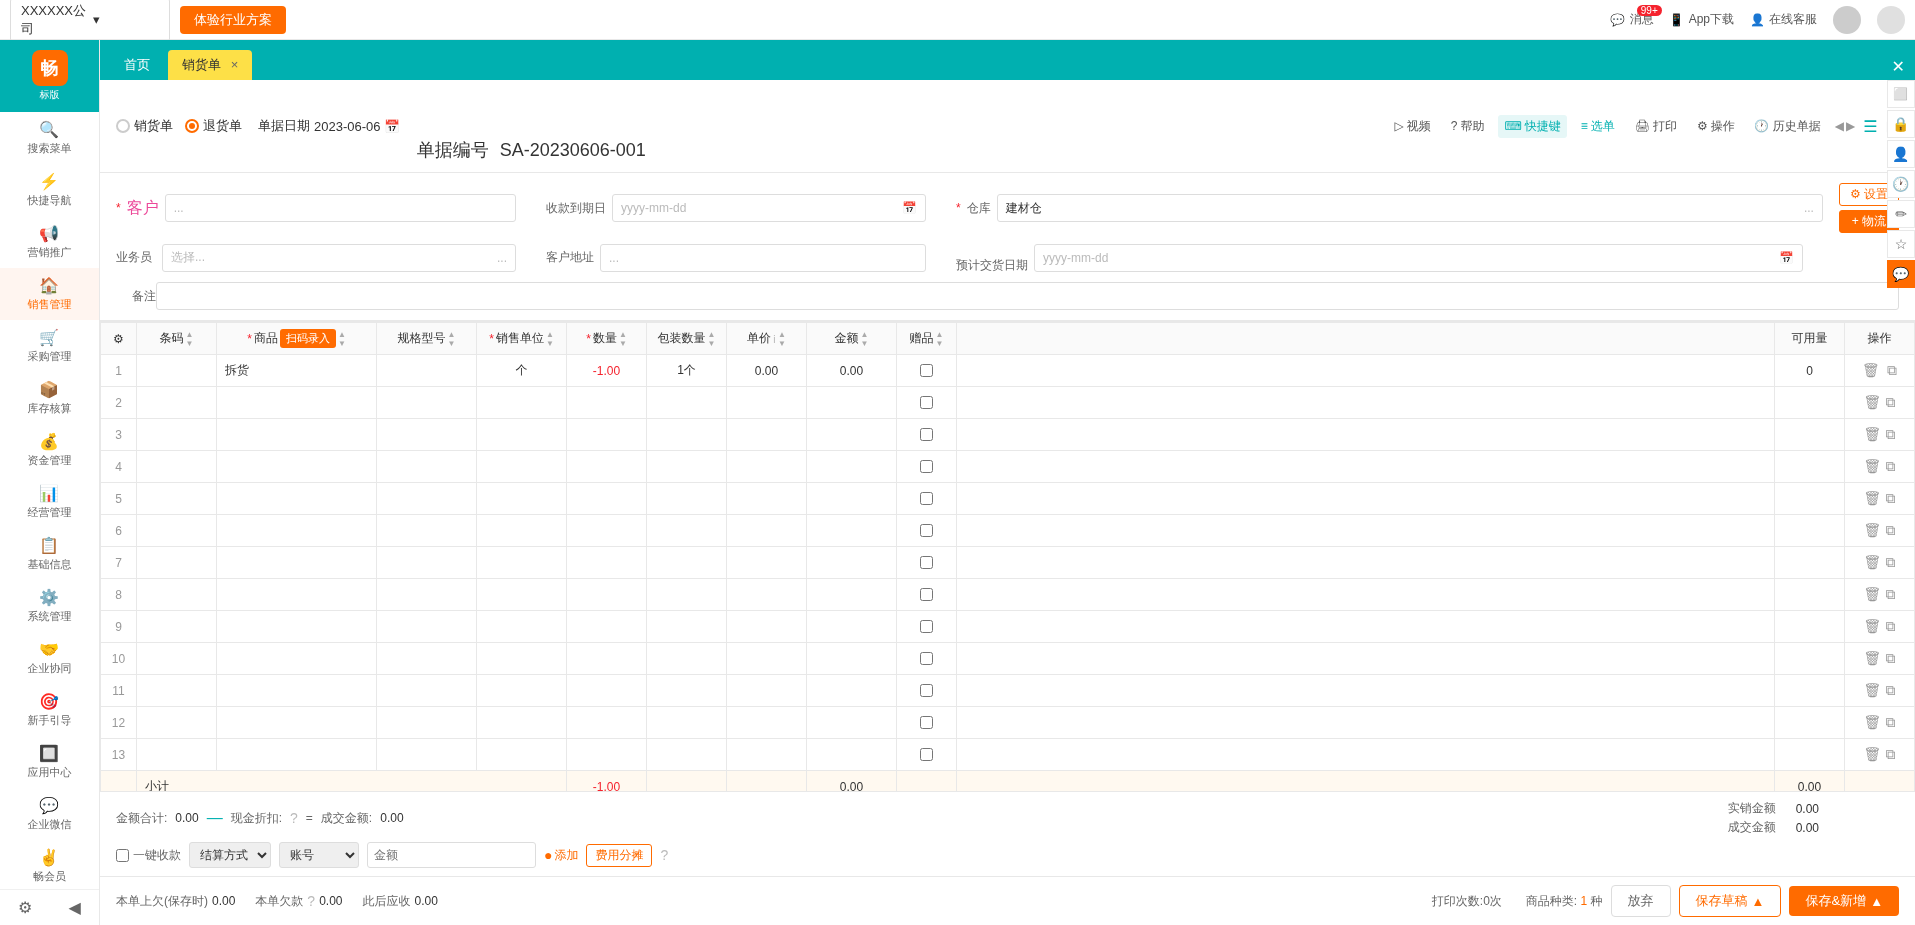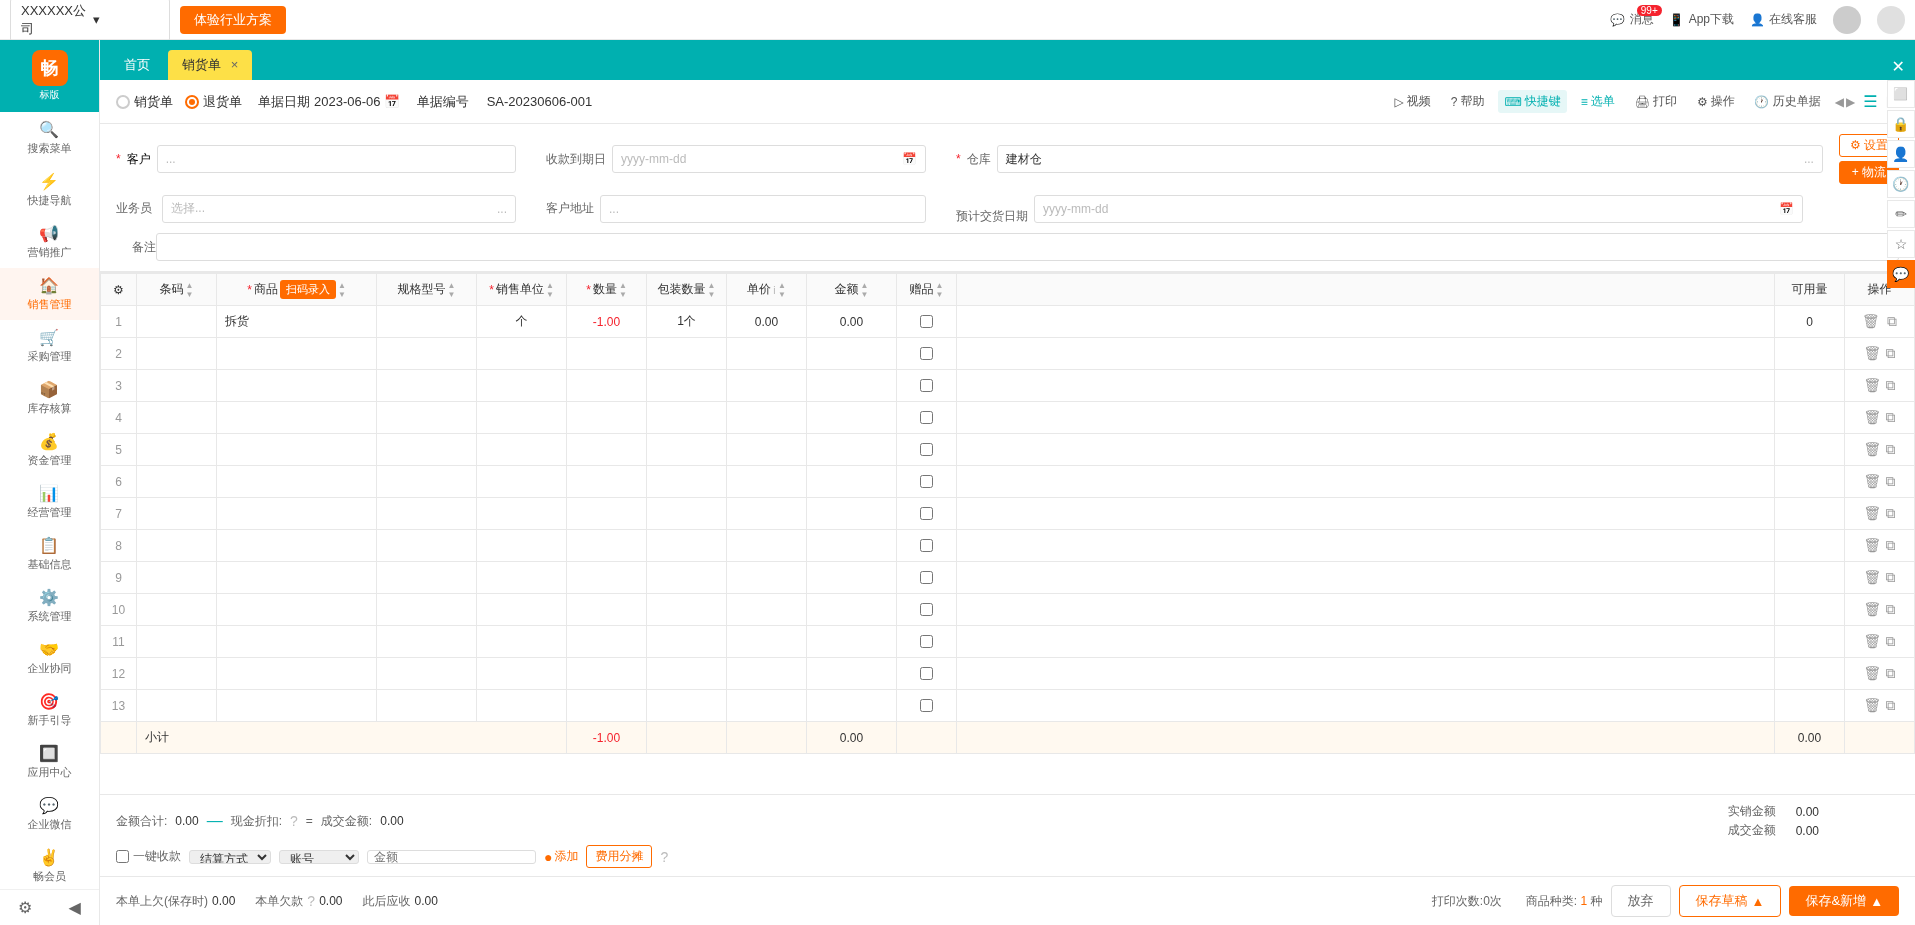--- a/index.html
+++ b/index.html
@@ -42,21 +42,21 @@
     
     .form-header { background: #fff; padding: 10px 16px; border-bottom: 1px solid #e8e8e8; }
     .form-header-top { display: flex; align-items: center; gap: 16px; margin-bottom: 0; }
     .radio-group { display: flex; align-items: center; gap: 12px; }
     .radio-item { display: flex; align-items: center; gap: 4px; cursor: pointer; font-size: 13px; }
     .radio-dot { width: 14px; height: 14px; border-radius: 50%; border: 2px solid #ccc; display: flex; align-items: center; justify-content: center; }
     .radio-dot.checked { border-color: #ff6b00; }
     .radio-dot.checked::after { content: ''; width: 6px; height: 6px; background: #ff6b00; border-radius: 50%; }
     .date-field { display: flex; align-items: center; gap: 4px; font-size: 13px; }
     .date-value { color: #333; font-weight: 500; }
-    .doc-no { display: flex; align-items: center; gap: 12px; font-size: 13px; }
+    .doc-no { display: flex; align-items: center; gap: 5px; font-size: 18px; margin-top: 48px; }
     .toolbar-right { margin-left: auto; display: flex; align-items: center; gap: 8px; }
     .toolbar-btn { display: flex; align-items: center; gap: 3px; cursor: pointer; font-size: 12px; color: #555; padding: 3px 6px; border-radius: 3px; }
     .history-nav { display: flex; align-items: center; gap: 2px; }
 
     
     .form-fields { background: #fff; padding: 10px 16px; border-bottom: 1px solid #e8e8e8; }
     .field-input { flex: 1; height: 28px; border: 1px solid #ddd; border-radius: 3px; padding: 0 8px; font-size: 12px; color: #333; background: #fff; display: flex; align-items: center; justify-content: space-between; cursor: text; }
     .action-btn { background: #fff; border: 1px solid #ff6b00; color: #ff6b00; border-radius: 3px; padding: 2px 10px; cursor: pointer; font-size: 12px; }
     .action-btn.orange { background: #ff6b00; color: #fff; }
 
@@ -77,21 +77,21 @@
     .op-btn { background: none; border: none; cursor: pointer; color: #999; font-size: 14px; padding: 0 2px; }
 
     
     .form-footer { background: #fff; border-top: 1px solid #e8e8e8; padding: 8px 16px; }
     .footer-row1 { display: flex; align-items: center; gap: 8px; margin-bottom: 6px; }
     .footer-label { color: #666; font-size: 12px; }
     .footer-value { color: #333; font-weight: 500; font-size: 12px; }
     .equals { color: #666; }
     .footer-row2 { display: flex; align-items: center; gap: 8px; }
     .checkbox-label { display: flex; align-items: center; gap: 4px; font-size: 12px; color: #666; cursor: pointer; }
-    .select-input { height: 14px; border: 1px solid #ddd; border-radius: 3px; padding: 0 6px; font-size: 12px; color: #333; min-width: 80px; }
+    .select-input { height: 26px; border: 1px solid #ddd; border-radius: 3px; padding: 0 6px; font-size: 12px; color: #333; min-width: 80px; }
     .add-btn { background: none; border: none; color: #ff6b00; cursor: pointer; font-size: 12px; display: flex; align-items: center; gap: 2px; }
     .expense-btn { border: 1px solid #ff6b00; color: #ff6b00; background: #fff; border-radius: 3px; padding: 2px 8px; cursor: pointer; font-size: 12px; }
     .help-icon { color: #bbb; cursor: pointer; font-size: 14px; }
 
     
     .bottom-bar { background: #fff; border-top: 1px solid #e8e8e8; padding: 8px 16px; display: flex; align-items: center; }
     .bottom-stats { display: flex; align-items: center; gap: 20px; font-size: 12px; color: #666; }
     .stat-item { display: flex; align-items: center; gap: 4px; }
     .stat-value { color: #333; font-weight: 500; }
     .bottom-right { margin-left: auto; display: flex; align-items: center; gap: 8px; }
@@ -287,21 +287,21 @@
           <span style="cursor:pointer;color:#999;font-size:16px;">⊞</span>
         </div>
       </div>
     </div>
 
     <div class="form-fields">
       <div style="display:flex; gap:0; margin-bottom:8px;">
 
         <div style="display:flex; align-items:center; gap:6px; flex:1; max-width:400px;">
           <span style="color:#f5222d; font-size:12px;">*</span>
-          <span style="font-size:12px;color:#000000;white-space:nowrap;">客户</span>
+          <span style="font-size:16px;color:#ec4899;white-space:nowrap;">客户</span>
           <div class="field-input" style="flex:1; min-width:120px;">
             <span style="color:#bbb;">...</span>
           </div>
         </div>
 
         <div style="display:flex; align-items:center; gap:6px; flex:1; max-width:380px; margin-left:30px;">
           <span style="font-size:12px;color:#666;white-space:nowrap;">收款到期日</span>
           <div class="field-input" style="flex:1; min-width:120px;">
             <span style="color:#bbb;">yyyy-mm-dd</span>
             <span style="color:#bbb;">📅</span>

